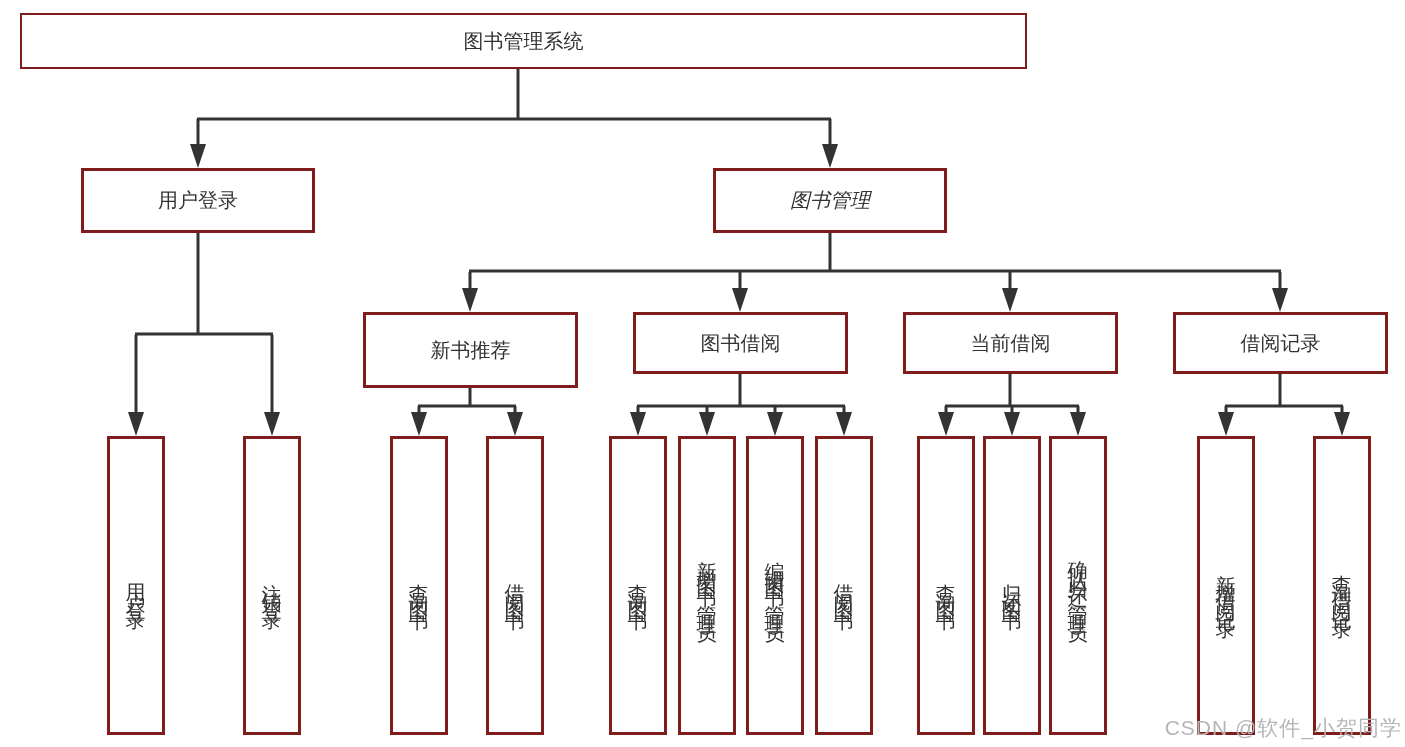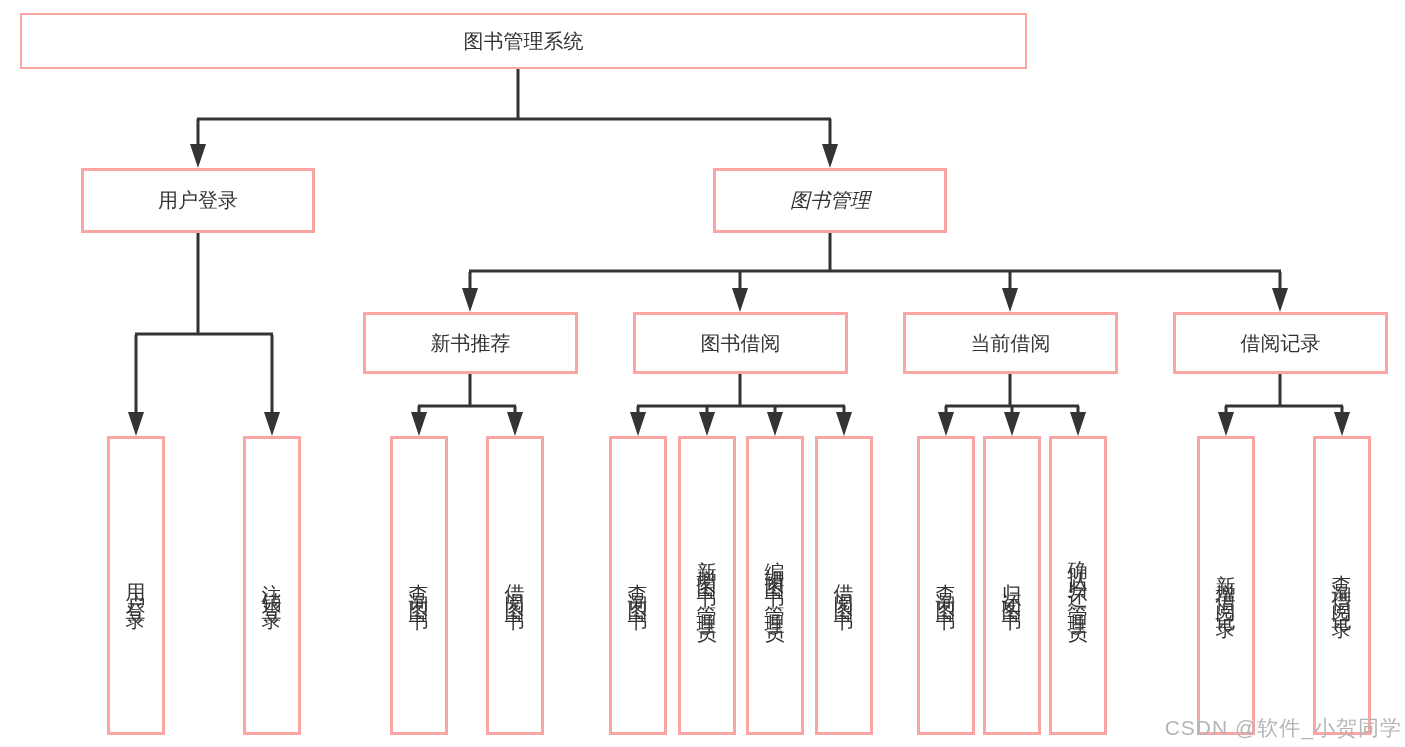--- a/index.html
+++ b/index.html
@@ -14,21 +14,21 @@
   .connectors {
     position: absolute;
     left: 0; top: 0;
     width: 1405px; height: 747px;
     pointer-events: none;
   }
   .box {
     position: absolute;
     box-sizing: border-box;
     background: #ffffff;
-    border: 3px solid #fca5a5;
+    border: 3px solid #7f1d1d;
     display: flex;
     align-items: center;
     justify-content: center;
     color: #333333;
     font-size: 20px;
     white-space: nowrap;
   }
   .box.root { border-width: 2px; }
   .leaf .vtext {
     writing-mode: vertical-rl;
@@ -95,21 +95,21 @@
     <span>图书管理系统</span>
   </div>
 
   <div class="box" style="left:81px; top:168px; width:234px; height:65px;">
     <span>用户登录</span>
   </div>
   <div class="box" style="left:713px; top:168px; width:234px; height:65px;font-style:italic;">
     <span>图书管理</span>
   </div>
 
-  <div class="box" style="left:363px; top:312px; width:215px; height:62px;">
+  <div class="box" style="left:363px; top:312px; width:215px; height:76px;">
     <span>新书推荐</span>
   </div>
   <div class="box" style="left:633px; top:312px; width:215px; height:62px;">
     <span>图书借阅</span>
   </div>
   <div class="box" style="left:903px; top:312px; width:215px; height:62px;">
     <span>当前借阅</span>
   </div>
   <div class="box" style="left:1173px; top:312px; width:215px; height:62px;align-items:center;">
     <span>借阅记录</span>

